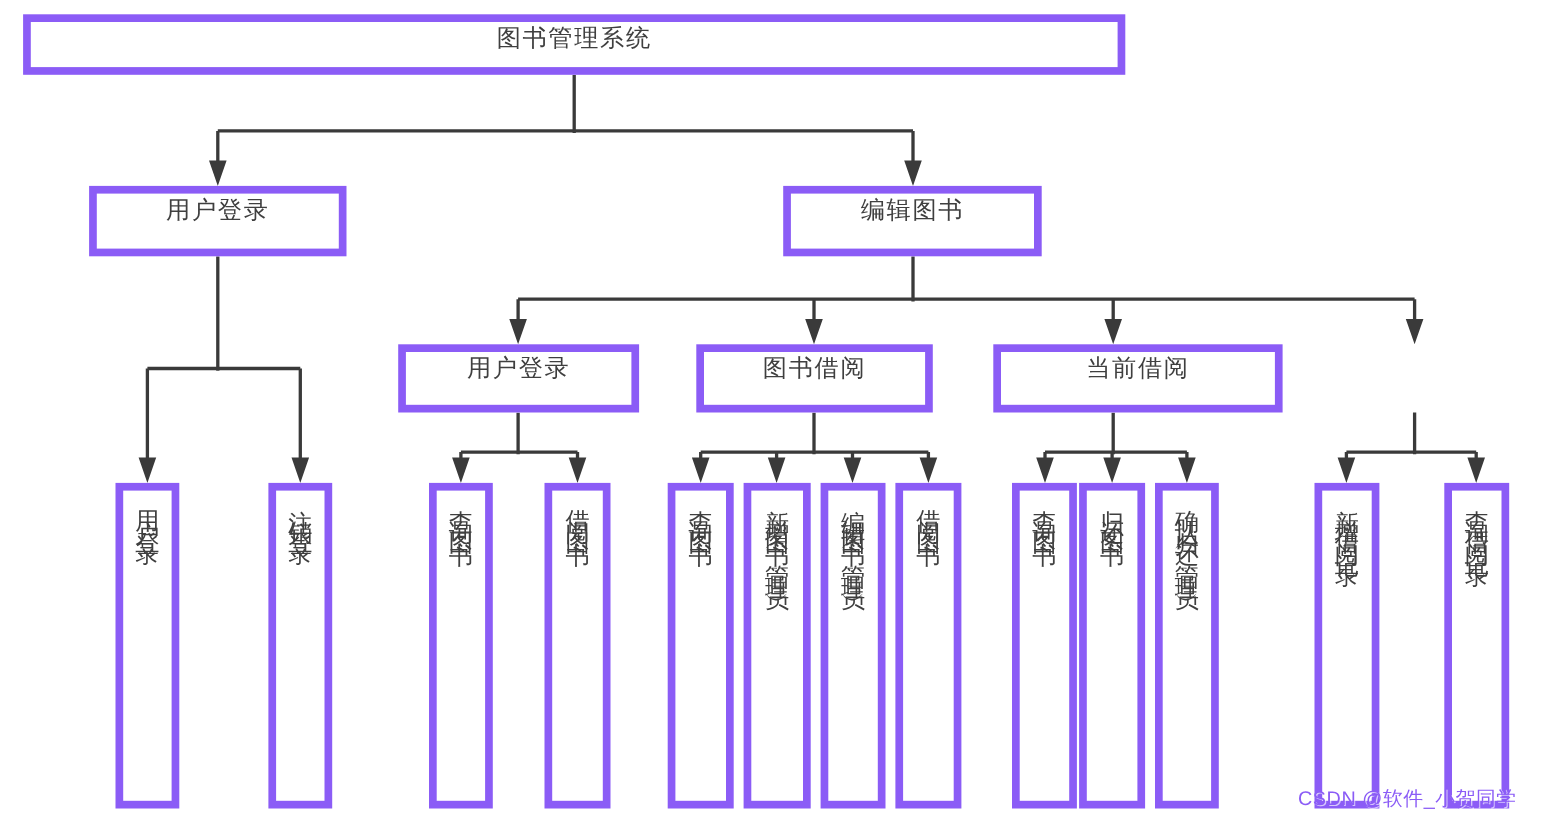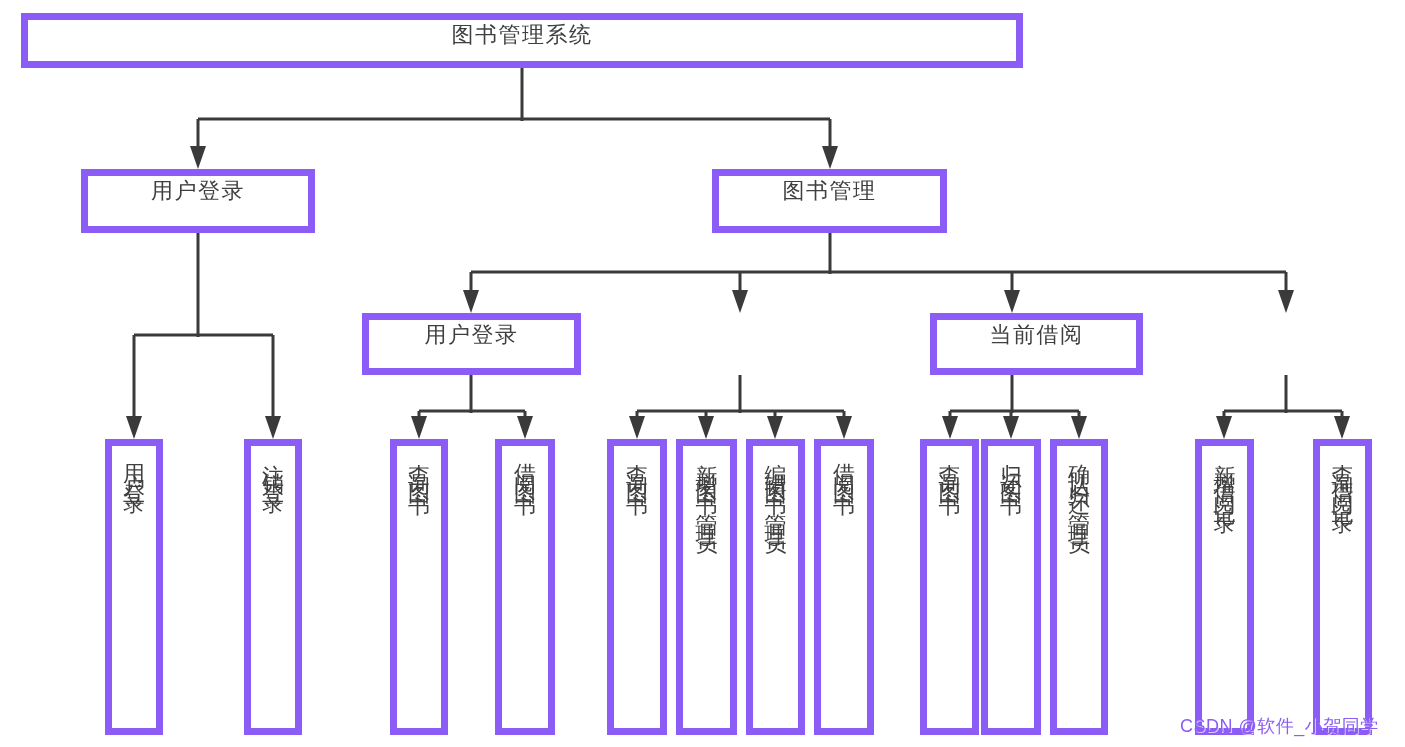--- a/index.html
+++ b/index.html
@@ -50,27 +50,30 @@
   </svg>
 
   <div class="box h" style="left:21px;top:13px;width:1002px;height:55px">
     <span class="lbl">图书管理系统</span>
   </div>
 
   <div class="box h" style="left:81px;top:169px;width:234px;height:64px">
     <span class="lbl">用户登录</span>
   </div>
   <div class="box h" style="left:712px;top:169px;width:235px;height:64px">
-    <span class="lbl">图书管理</span>
+    <span class="lbl">编辑图书</span>
   </div>
 
   <div class="box h" style="left:362px;top:313px;width:219px;height:62px">
     <span class="lbl">用户登录</span>
   </div>
-  <div class="box h" style="left:930px;top:313px;width:213px;height:62px">
+  <div class="box h" style="left:633px;top:313px;width:215px;height:62px">
+    <span class="lbl">图书借阅</span>
+  </div>
+  <div class="box h" style="left:903px;top:313px;width:263px;height:62px">
     <span class="lbl">当前借阅</span>
   </div>
 
   <div class="box v" style="left:105px;top:439px;width:58px;height:296px">
     <span class="lbl">用户登录</span>
   </div>
   <div class="box v" style="left:244px;top:439px;width:58px;height:296px">
     <span class="lbl">注销登录</span>
   </div>
   <div class="box v" style="left:390px;top:439px;width:58px;height:296px">

